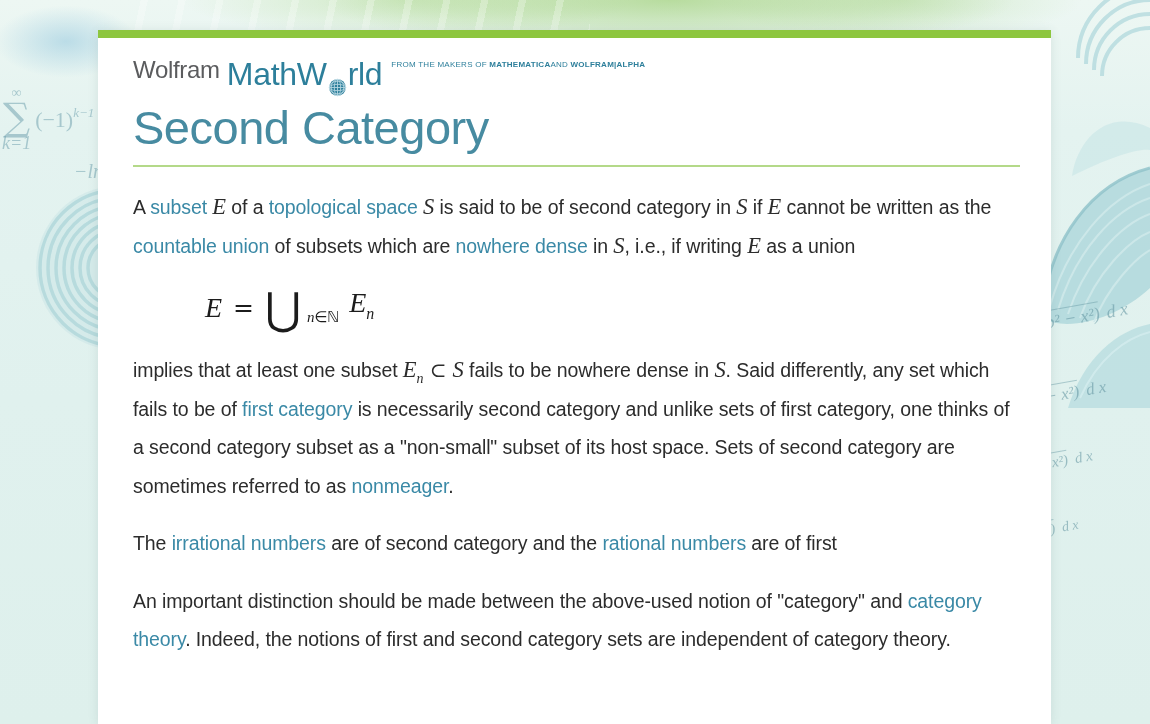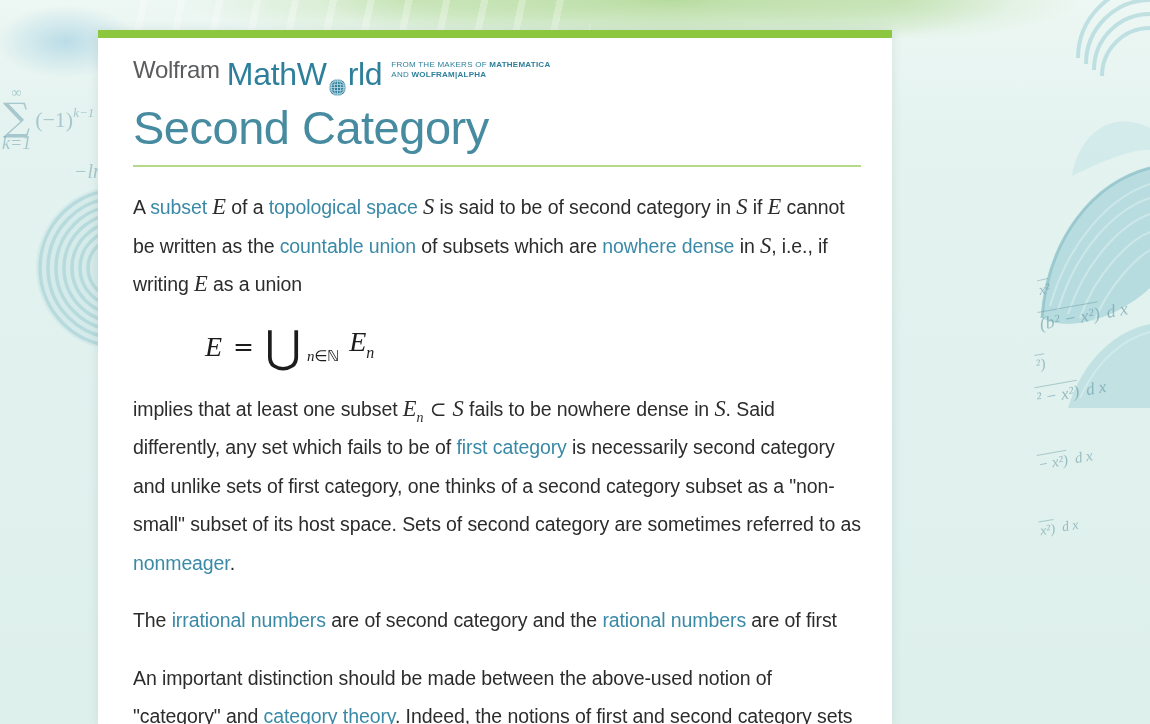--- a/index.html
+++ b/index.html
@@ -46,31 +46,31 @@
   .bg-frag .rad{border-top:1.5px solid rgba(100,150,162,.45);padding-top:1px;}
   .bg-frag .dx{margin-left:7px;}
   .bg-frag:nth-child(1){left:1039px;top:281px;font-size:15px;transform:rotate(-12deg);}
   .bg-frag:nth-child(2){left:1039px;top:306px;font-size:18px;transform:rotate(-10deg);}
   .bg-frag:nth-child(3){left:1036px;top:356px;font-size:15px;transform:rotate(-10deg);}
   .bg-frag:nth-child(4){left:1036px;top:383px;font-size:17px;transform:rotate(-10deg);}
   .bg-frag:nth-child(5){left:1038px;top:452px;font-size:15px;transform:rotate(-10deg);}
   .bg-frag:nth-child(6){left:1040px;top:520px;font-size:14px;transform:rotate(-10deg);}
   
   .card{
-    position:absolute;left:98px;top:30px;width:794px;height:694px;z-index:5;
+    position:absolute;left:98px;top:30px;width:953px;height:694px;z-index:5;
     background:#ffffff;box-shadow:0 1px 10px rgba(60,90,90,.12);
   }
   .topbar{height:8px;background:#8dc63f;}
   .content{padding:18px 31px 0 35px;}
   
   .logo-row{display:flex;align-items:flex-start;white-space:nowrap;cursor:pointer;}
   .logo-wolfram{font-size:24px;color:#5b5c5e;letter-spacing:-.3px;}
   .logo-mathworld{font-size:32px;color:#2d7f9b;margin-left:7px;letter-spacing:-.3px;display:inline-flex;align-items:center;}
   .globe{display:inline-block;width:19px;height:19px;margin:5px 1px 0 1px;}
-  .tagline{display:flex;flex-direction:column;margin:4px 0 0 9px;font-size:8px;line-height:10px;color:#2d7f9b;letter-spacing:.25px;}
+  .tagline{display:flex;flex-direction:row;margin:4px 0 0 9px;font-size:8px;line-height:10px;color:#2d7f9b;letter-spacing:.25px;}
   .tagline b{font-weight:bold;}
   
   h1.title{margin:10px 0 0;font-size:47px;line-height:50px;font-weight:400;color:#478ba1;letter-spacing:-.5px;}
   .rule{height:2px;background:#b4d989;border:0;margin:12px 0 0;}
   
   .body{margin-top:21px;font-size:19.5px;line-height:38.5px;color:#2c2c2c;letter-spacing:-.1px;}
   .bp{margin:0 0 19px;}
   a.lnk{color:#3a89a6;text-decoration:none;cursor:pointer;}
   .math{font-family:"Liberation Serif",serif;font-style:italic;font-size:22.5px;line-height:0;}
   .math sub{font-size:14px;line-height:0;}

